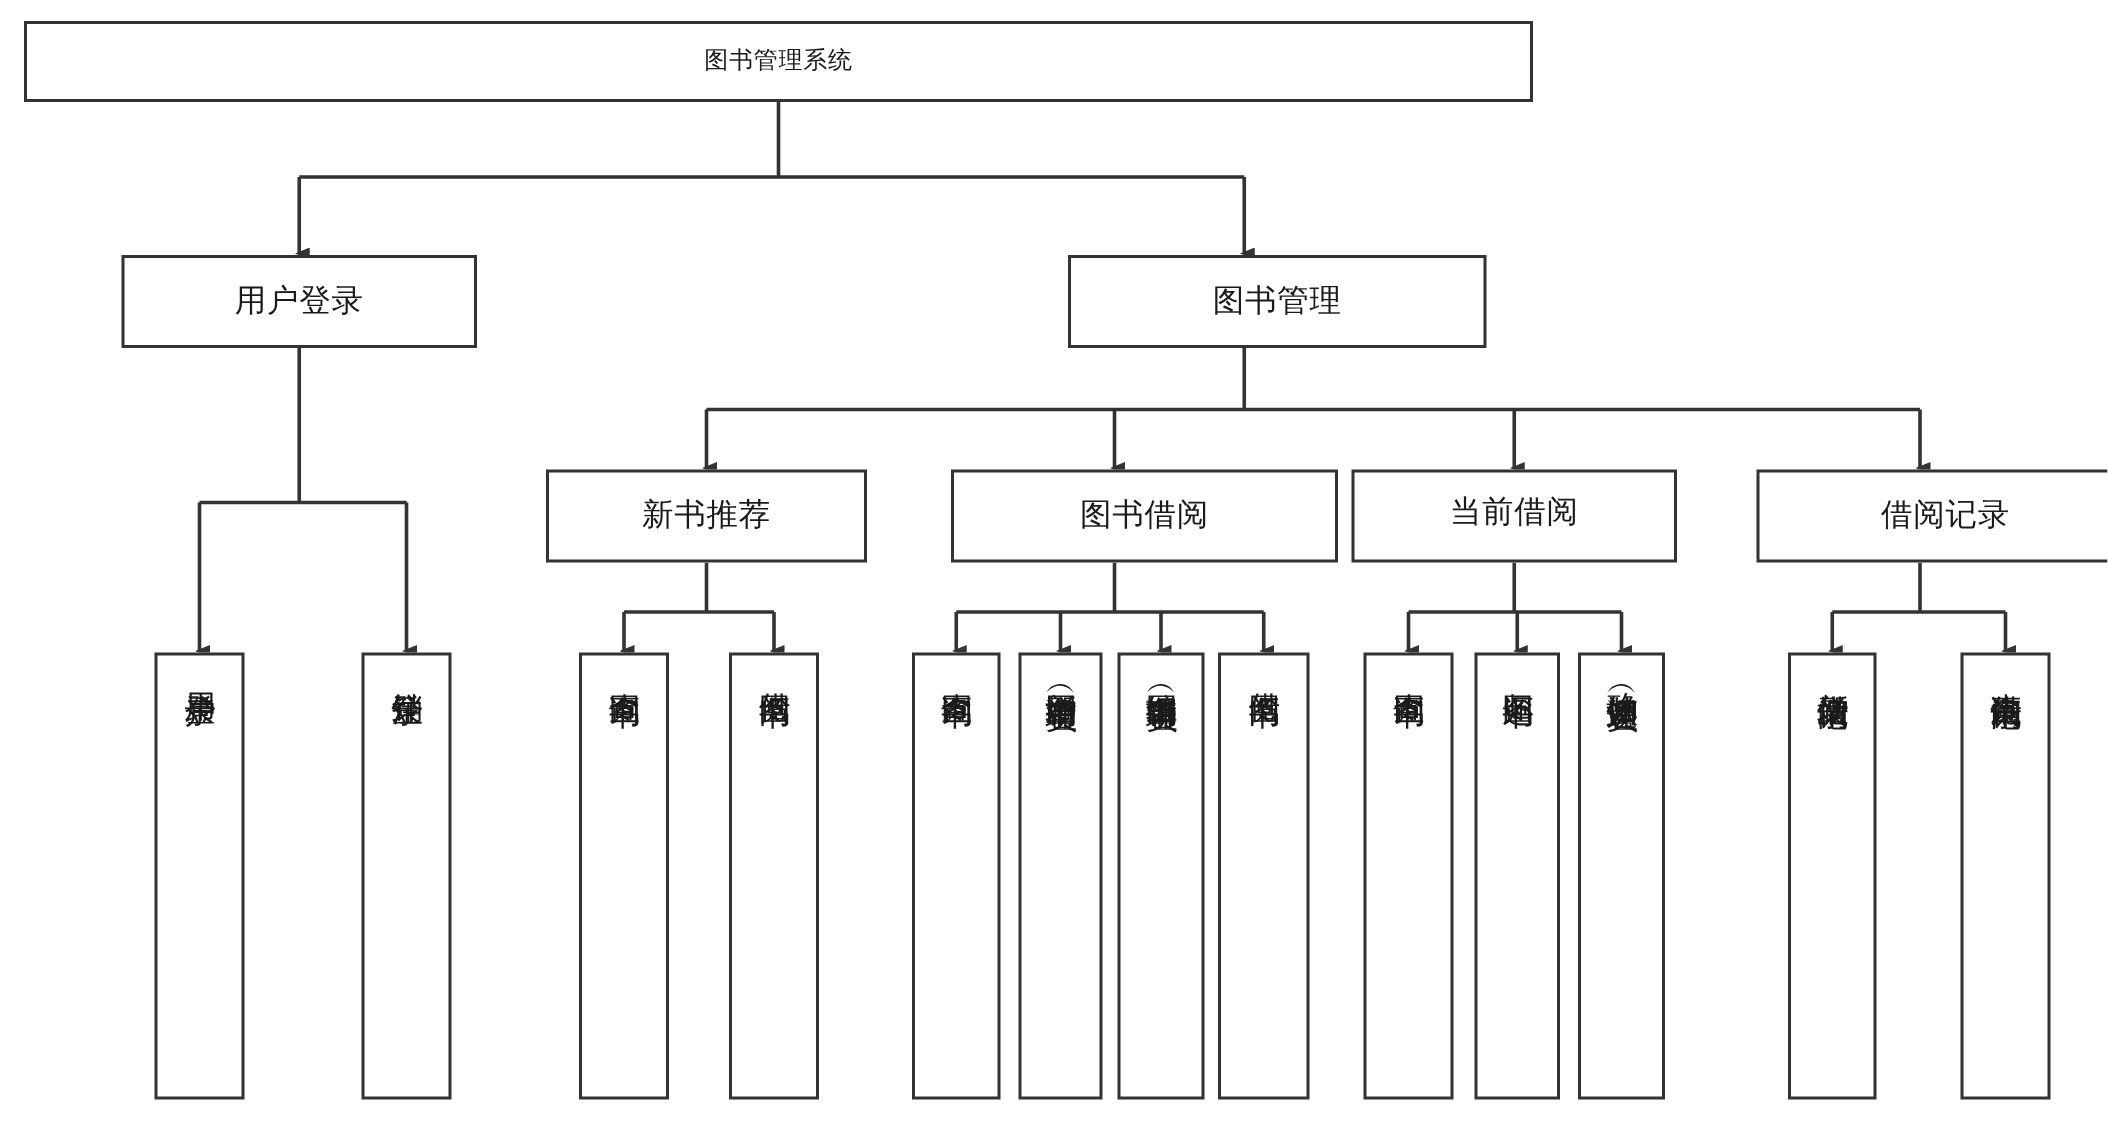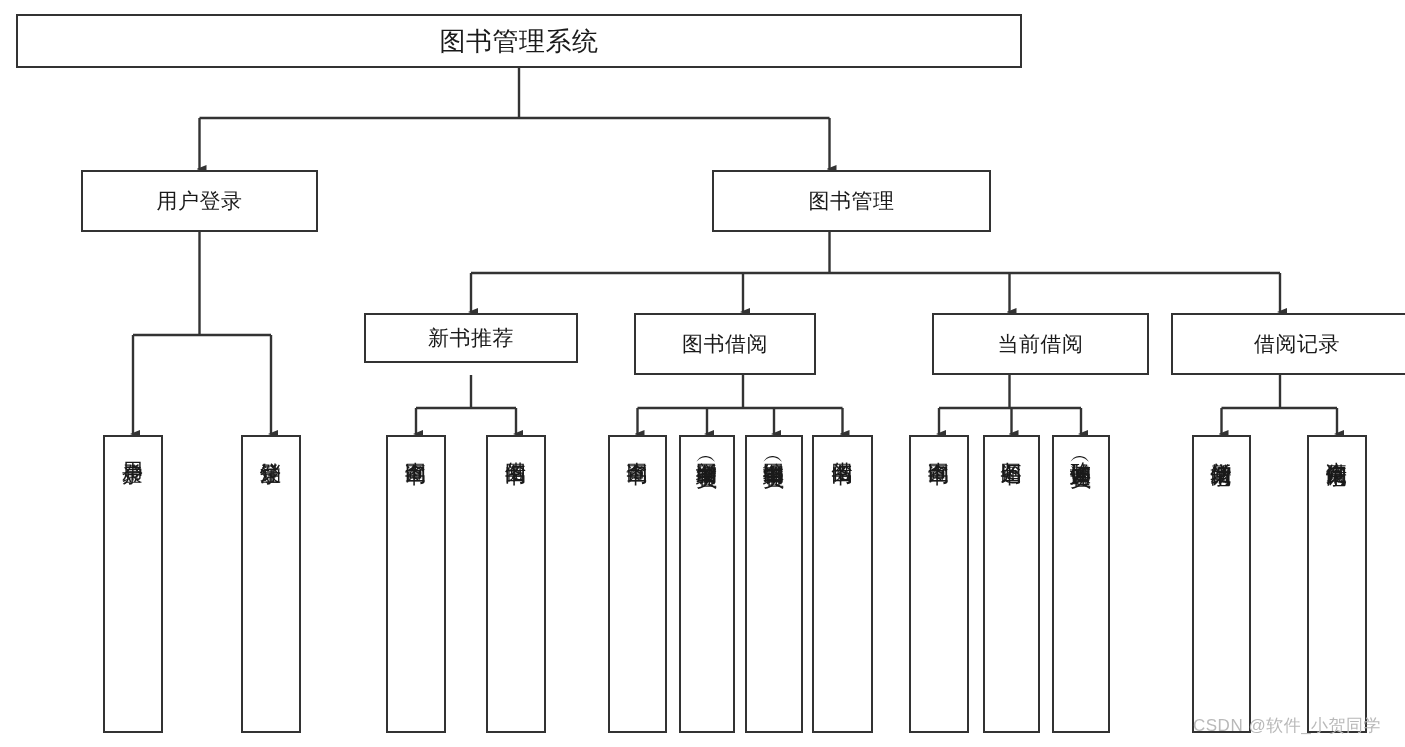--- a/index.html
+++ b/index.html
@@ -42,21 +42,21 @@
     text-align: center;
     line-height: 1.18;
     color: #1a1a1a;
     white-space: nowrap;
   }
   .node.horiz .node-label {
     font-size: 21px;
     letter-spacing: 0.5px;
   }
   .node.horiz.root .node-label {
-    font-size: 26px;
+    font-size: 16px;
   }
   .node.vert {
     align-items: flex-start;
     justify-content: center;
     padding-top: 8px;
   }
   .node.vert .node-label {
     writing-mode: vertical-rl;
     text-orientation: upright;
     font-size: 21px;
@@ -125,27 +125,27 @@
   <div id="nodes-layer">
       <div class="node horiz root" style="left: 16px; top: 14px; width: 1006px; height: 54px;">
         <span class="node-label">图书管理系统</span>
       </div>
       <div class="node horiz" style="left: 81px; top: 170px; width: 237px; height: 62px;">
         <span class="node-label">用户登录</span>
       </div>
       <div class="node horiz" style="left: 712px; top: 170px; width: 279px; height: 62px;">
         <span class="node-label">图书管理</span>
       </div>
-      <div class="node horiz" style="left: 364px; top: 313px; width: 214px; height: 50px;">
+      <div class="node horiz" style="left: 364px; top: 313px; width: 214px; height: 62px;">
         <span class="node-label">新书推荐</span>
       </div>
-      <div class="node horiz" style="left: 634px; top: 313px; width: 182px; height: 62px;">
+      <div class="node horiz" style="left: 634px; top: 313px; width: 258px; height: 62px;">
         <span class="node-label">图书借阅</span>
       </div>
-      <div class="node horiz" style="left: 932px; top: 313px; width: 217px; height: 62px;">
+      <div class="node horiz" style="left: 901px; top: 313px; width: 217px; height: 62px; font-family: Liberation Mono, monospace;">
         <span class="node-label">当前借阅</span>
       </div>
       <div class="node horiz" style="left: 1171px; top: 313px; width: 252px; height: 62px;">
         <span class="node-label">借阅记录</span>
       </div>
       <div class="node vert" style="left: 103px; top: 435px; width: 60px; height: 298px;">
         <span class="node-label">用户登录</span>
       </div>
       <div class="node vert" style="left: 241px; top: 435px; width: 60px; height: 298px;">
         <span class="node-label">注销登录</span>
@@ -178,14 +178,13 @@
         <span class="node-label">确认归还（管理员）</span>
       </div>
       <div class="node vert" style="left: 1192px; top: 435px; width: 59px; height: 298px;">
         <span class="node-label">新增借阅记录</span>
       </div>
       <div class="node vert" style="left: 1307px; top: 435px; width: 60px; height: 298px;">
         <span class="node-label">查询借阅记录</span>
       </div>
     </div>
 
-  <div class="watermark" style="left: 1193px; top: 714px; color: rgb(185, 185, 185);">CSDN @软件_小贺同学</div>
 </div>
 
 </body></html>

